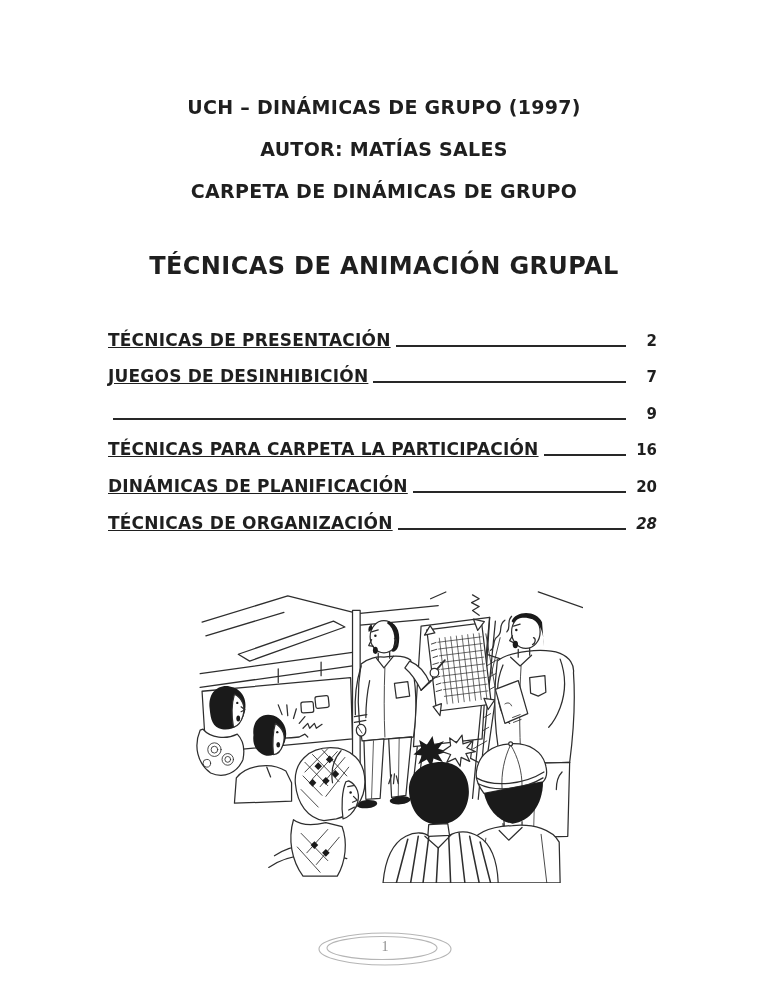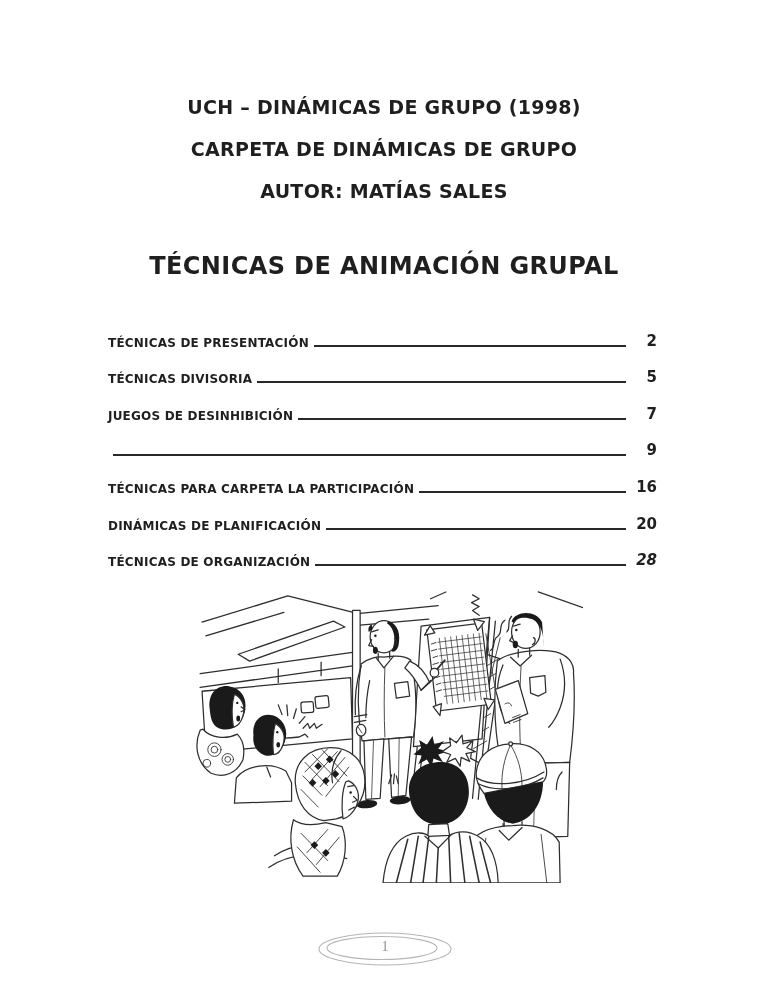--- a/index.html
+++ b/index.html
@@ -9,54 +9,49 @@
     font-family:"DejaVu Sans", sans-serif; color:#1f1f1f; overflow:hidden;
   }
   .title-block { position:absolute; top:86px; left:0; width:100%; text-align:center; }
   .title-line { font-size:19px; font-weight:700; letter-spacing:0.3px; line-height:42px; height:42px; white-space:nowrap; }
   .section-heading {
     position:absolute; top:252px; left:0; width:100%; text-align:center;
     font-size:24px; font-weight:700; letter-spacing:0.4px; white-space:nowrap;
   }
   .toc { position:absolute; top:313px; left:108px; width:549px; }
   .toc-row { display:flex; align-items:flex-end; height:36.6px; }
-  .toc-label { font-size:12px; font-weight:700; letter-spacing:0.2px; white-space:nowrap; }
+  .toc-label { font-size:17px; font-weight:700; letter-spacing:0.2px; white-space:nowrap;text-decoration:underline; }
   .toc-leader { flex:1 1 auto; border-bottom:2px solid #282828; margin:0 7px 3px 5px; height:1px; }
   .toc-page { font-size:15px; font-weight:700; min-width:24px; text-align:right; }
   .toc-page.italic { font-style:italic; }
   .illustration-wrap { position:absolute; left:183px; top:591px; width:400px; height:292px; }
   .footer-wrap { position:absolute; left:316px; top:928px; width:138px; height:42px; }
   .footer-number {
     position:absolute; left:316px; top:939px; width:138px; text-align:center;
     font-family:"Liberation Serif", serif; font-size:14px; color:#8f8f8f;
   }
 </style>
 </head>
 <body>
 
 <div class="page">
 
   <div class="title-block">
-    <div class="title-line">UCH – DINÁMICAS DE GRUPO (1998)</div>
+    <div class="title-line">UCH – DINÁMICAS DE GRUPO (1997)</div>
+    <div class="title-line">AUTOR: MATÍAS SALES</div>
     <div class="title-line">CARPETA DE DINÁMICAS DE GRUPO</div>
-    <div class="title-line">AUTOR: MATÍAS SALES</div>
   </div>
 
   <div class="section-heading">TÉCNICAS DE ANIMACIÓN GRUPAL</div>
 
   <div class="toc">
     <div class="toc-row">
       <span class="toc-label">TÉCNICAS DE PRESENTACIÓN</span>
       <span class="toc-leader"></span>
       <span class="toc-page">2</span>
-    </div>
-    <div class="toc-row">
-      <span class="toc-label">TÉCNICAS DIVISORIA</span>
-      <span class="toc-leader"></span>
-      <span class="toc-page">5</span>
     </div>
     <div class="toc-row">
       <span class="toc-label">JUEGOS DE DESINHIBICIÓN</span>
       <span class="toc-leader"></span>
       <span class="toc-page">7</span>
     </div>
     <div class="toc-row">
       <span class="toc-leader"></span>
       <span class="toc-page">9</span>
     </div>

